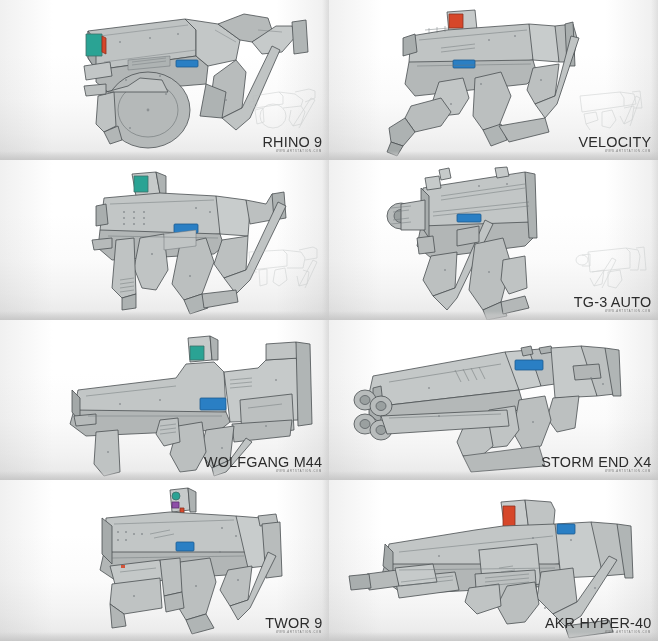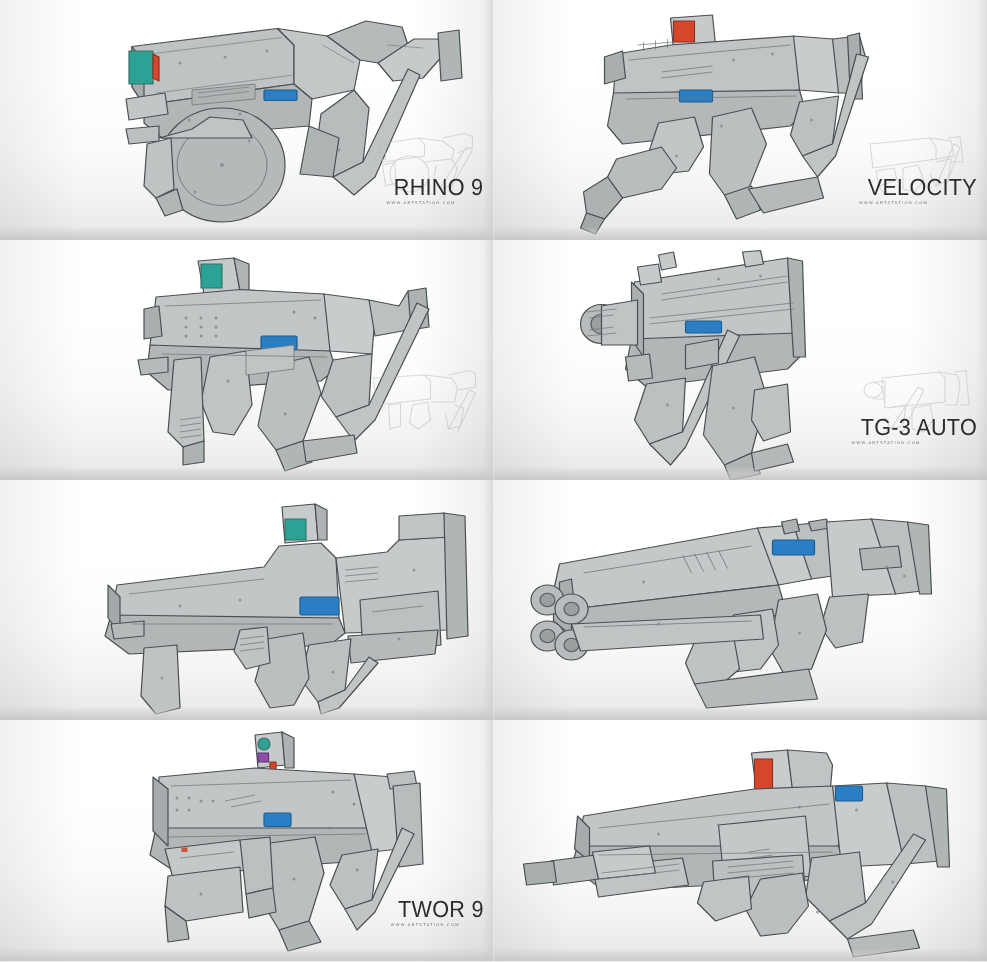--- a/index.html
+++ b/index.html
@@ -48,22 +48,22 @@
   .thumb{
     position:absolute;
     right:8px; bottom:30px;
     width:76px; height:48px;
     opacity:.55;
   }
   .thumb svg{ display:block; width:100%; height:100%; }
 
   .caption{
     position:absolute;
-    right:7px; bottom:22px;
-    text-align:left;
+    right:7px; bottom:6px;
+    text-align:right;
     line-height:1;
     z-index:2;
   }
   .title{
     display:block;
     font-family:"Liberation Sans", sans-serif;
     font-size:15.5px;
     font-weight:400;
     letter-spacing:.2px;
     color:#2c2c2c;
@@ -381,20 +381,24 @@
         </g>
         <g fill="#7b8184" opacity=".7">
           <circle cx="120" cy="84" r="1"></circle>
             <circle cx="160" cy="80" r="1"></circle>
           <circle cx="276" cy="60" r="1"></circle>
             <circle cx="266" cy="106" r="1"></circle>
           <circle cx="222" cy="128" r="1"></circle>
             <circle cx="108" cy="132" r="1"></circle>
         </g>
       </svg>
+    </div>
+    <div class="caption">
+      <span class="title">WOLFGANG M44</span>
+      <span class="subtitle">WWW.ARTSTATION.COM</span>
     </div>
   </div>
 
   <div class="panel col-right">
     <div class="art">
       <svg viewBox="0 0 329 161" xmlns="http://www.w3.org/2000/svg">
         <g fill="#bfc3c3" stroke="#4a4f52" stroke-width="0.8" stroke-linejoin="round">
           <path d="M44 56 L176 32 L190 40 L190 70 L52 86 L40 74 Z" fill="#c4c8c8"></path>
           <path d="M40 74 L52 86 L52 104 L40 94 Z" fill="#a9aeae"></path>
           <path d="M52 86 L190 70 L194 84 L182 96 L58 106 Z" fill="#b4b8b8"></path>
@@ -433,20 +437,24 @@
         </g>
         <g fill="#7b8184" opacity=".7">
           <circle cx="100" cy="68" r="1"></circle>
             <circle cx="110" cy="96" r="1"></circle>
           <circle cx="204" cy="102" r="1"></circle>
             <circle cx="262" cy="58" r="1"></circle>
           <circle cx="274" cy="64" r="1"></circle>
         </g>
       </svg>
     </div>
+    <div class="caption">
+      <span class="title">STORM END X4</span>
+      <span class="subtitle">WWW.ARTSTATION.COM</span>
+    </div>
   </div>
 
   <div class="panel col-left">
     <div class="art">
       <svg viewBox="0 0 329 161" xmlns="http://www.w3.org/2000/svg">
         <g fill="#bfc3c3" stroke="#4a4f52" stroke-width="0.8" stroke-linejoin="round">
           <path d="M170 10 L188 8 L190 30 L172 32 Z" fill="#c6caca"></path>
           <ellipse cx="176" cy="16" rx="4" ry="4" fill="#2aa394" stroke="#3c6f68"></ellipse>
           <rect x="172" y="22" width="7" height="6" fill="#8e4fa8" stroke="#5d3270"></rect>
           <rect x="180" y="28" width="4" height="6" fill="#d6472a" stroke="#8c3422"></rect>
@@ -540,15 +548,19 @@
         <g fill="#7b8184" opacity=".7">
           <circle cx="110" cy="76" r="1"></circle>
             <circle cx="150" cy="70" r="1"></circle>
           <circle cx="204" cy="58" r="1"></circle>
             <circle cx="242" cy="60" r="1"></circle>
           <circle cx="266" cy="108" r="1"></circle>
             <circle cx="216" cy="128" r="1"></circle>
         </g>
       </svg>
     </div>
+    <div class="caption">
+      <span class="title">AKR HYPER-40</span>
+      <span class="subtitle">WWW.ARTSTATION.COM</span>
+    </div>
   </div>
 
 </div>
 
 </body></html>

